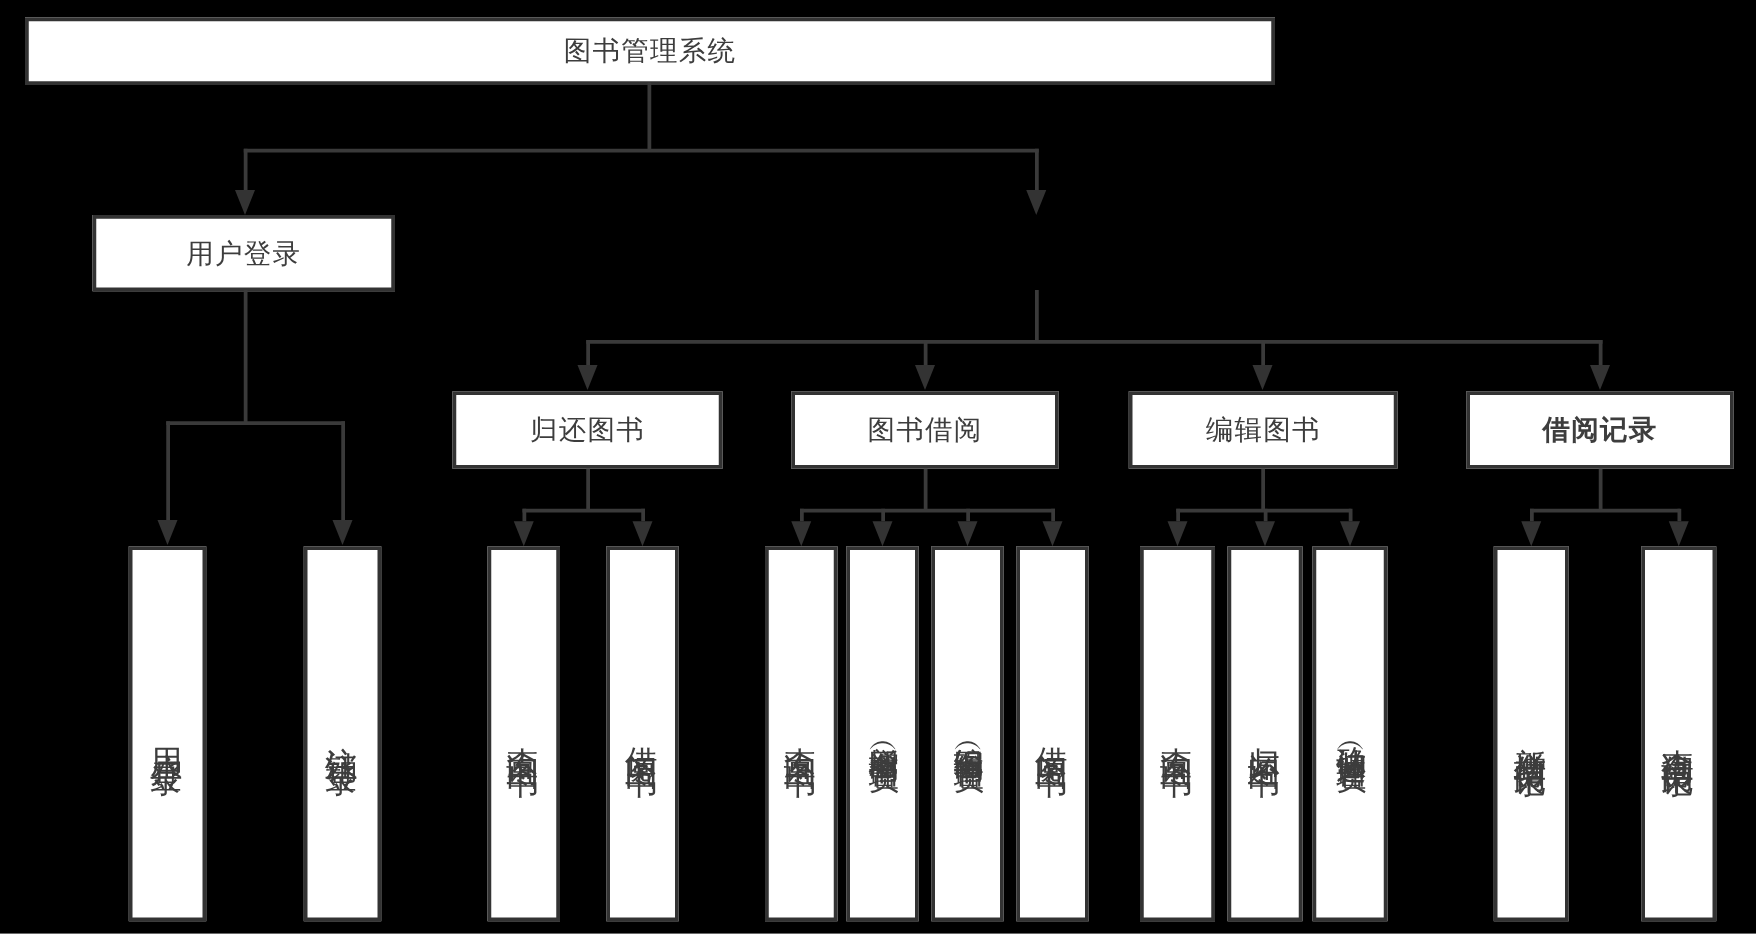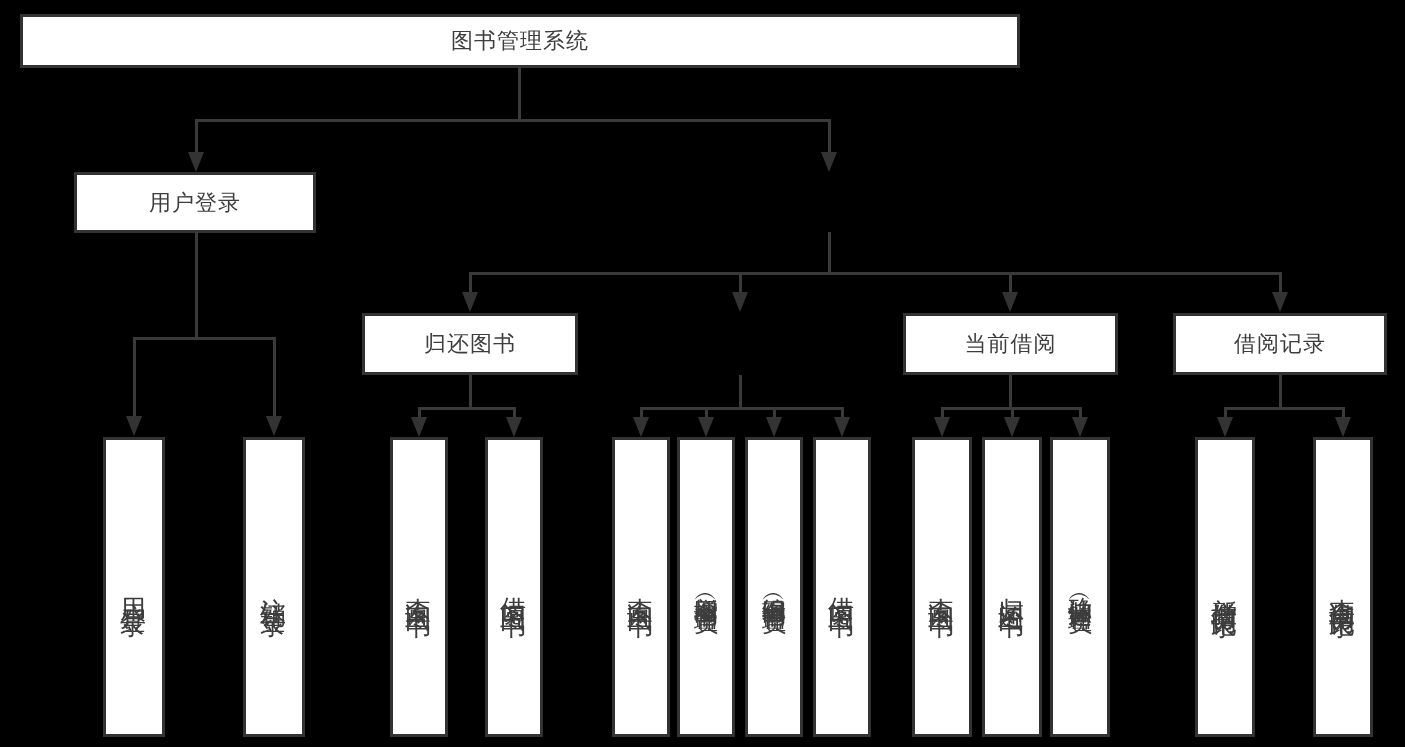--- a/index.html
+++ b/index.html
@@ -80,24 +80,27 @@
   <div class="vline" style="left:828px; top:232px; height:41px;"></div>
   <div class="hline" style="left:469px; top:272px; width:813px;"></div>
   <div class="adrop" style="left:469px; top:272px; height:20px;"></div>
   <div class="adrop" style="left:739px; top:272px; height:20px;"></div>
   <div class="adrop" style="left:1009px; top:272px; height:20px;"></div>
   <div class="adrop" style="left:1279px; top:272px; height:20px;"></div>
 
   <div class="box" style="left:362px; top:313px; width:216px; height:62px;">
     <span class="hlabel">归还图书</span>
   </div>
+  <div class="box" style="left:633px; top:313px; width:214px; height:62px;">
+    <span class="hlabel">图书借阅</span>
+  </div>
   <div class="box" style="left:903px; top:313px; width:215px; height:62px;">
-    <span class="hlabel">当前借阅</span>
+    <span class="hlabel">编辑图书</span>
   </div>
-  <div class="box" style="left:1173px; top:313px; width:214px; height:62px;">
+  <div class="box" style="left:1173px; top:313px; width:214px; height:62px;font-weight:bold;">
     <span class="hlabel">借阅记录</span>
   </div>
 
   <div class="vline" style="left:469px; top:375px; height:33px;"></div>
   <div class="hline" style="left:418px; top:407px; width:98px;"></div>
   <div class="adrop" style="left:418px; top:407px; height:10px;"></div>
   <div class="adrop" style="left:513px; top:407px; height:10px;"></div>
 
   <div class="vline" style="left:739px; top:375px; height:33px;"></div>
   <div class="hline" style="left:640px; top:407px; width:204px;"></div>

